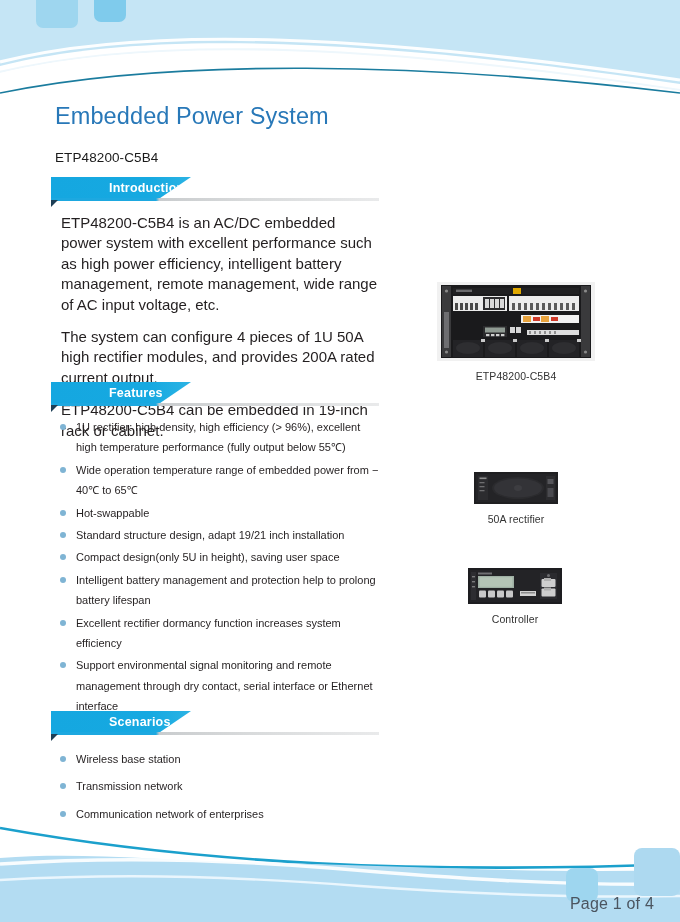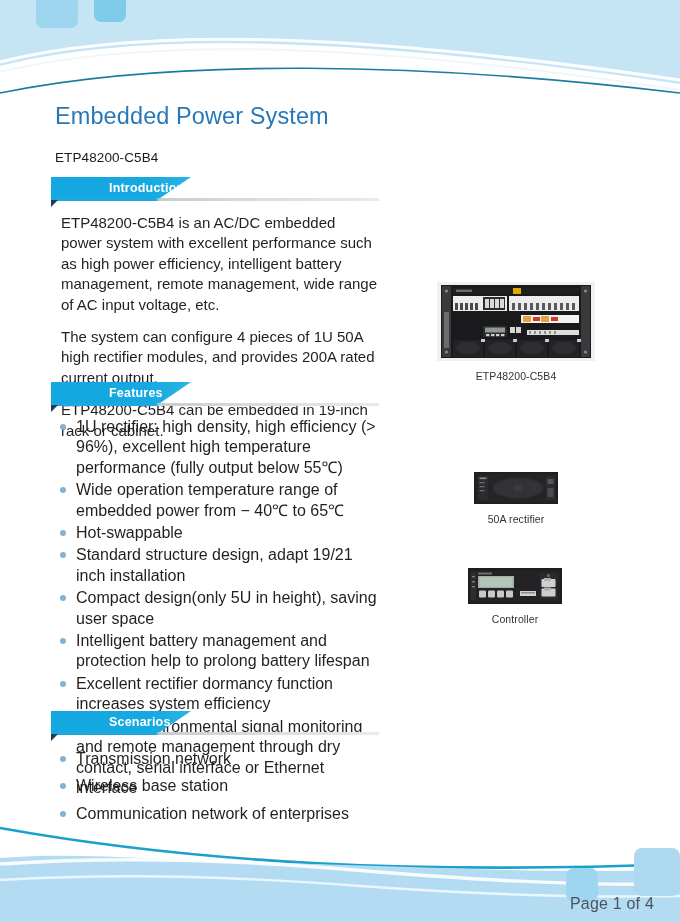--- a/index.html
+++ b/index.html
@@ -77,21 +77,21 @@
   
   .para {
     font-size:15px; color:#231f20; line-height:20.4px;
     margin:0 0 12px 0; padding-left:10px;
   }
   .sec-body { padding-top:6px; }
 
   ul.bullets { list-style:none; }
   ul.bullets li {
     position:relative; padding-left:25px;
-    font-size:16px; color:#231f20; line-height:20.4px;
+    font-size:11px; color:#231f20; line-height:20.4px;
     margin-bottom:2px;
   }
   ul.bullets li::before {
     content:""; position:absolute; left:9px; top:7px;
     width:6px; height:6px; border-radius:50%;
     background:#7fb4d4;
   }
 
   
   .product { position:absolute; text-align:center; }
@@ -160,22 +160,22 @@
 
   <div class="section" style="top:711px">
     <div class="sec-head">
       <div class="sec-rule"></div>
       <div class="sec-banner">
         <span>Scenarios</span>
       </div>
       <div class="sec-notch"></div>
     </div>
     <ul class="bullets" style="padding-top:8px">
+      <li style="margin-bottom:7px">Wireless base station</li>
       <li style="margin-bottom:7px">Transmission network</li>
-      <li style="margin-bottom:7px">Wireless base station</li>
       <li>Communication network of enterprises</li>
     </ul>
   </div>
 
   <div class="product" style="left:437px; top:282px; width:158px">
     <svg class="frame" width="158" height="79" viewBox="0 0 158 79">
       <rect x="0" y="0" width="158" height="79" fill="#f1f1f1"></rect>
       <rect x="4" y="3" width="150" height="73" fill="#1a1a1c"></rect>
 
       <rect x="5" y="4" width="9" height="71" fill="#3a3a3c"></rect>

